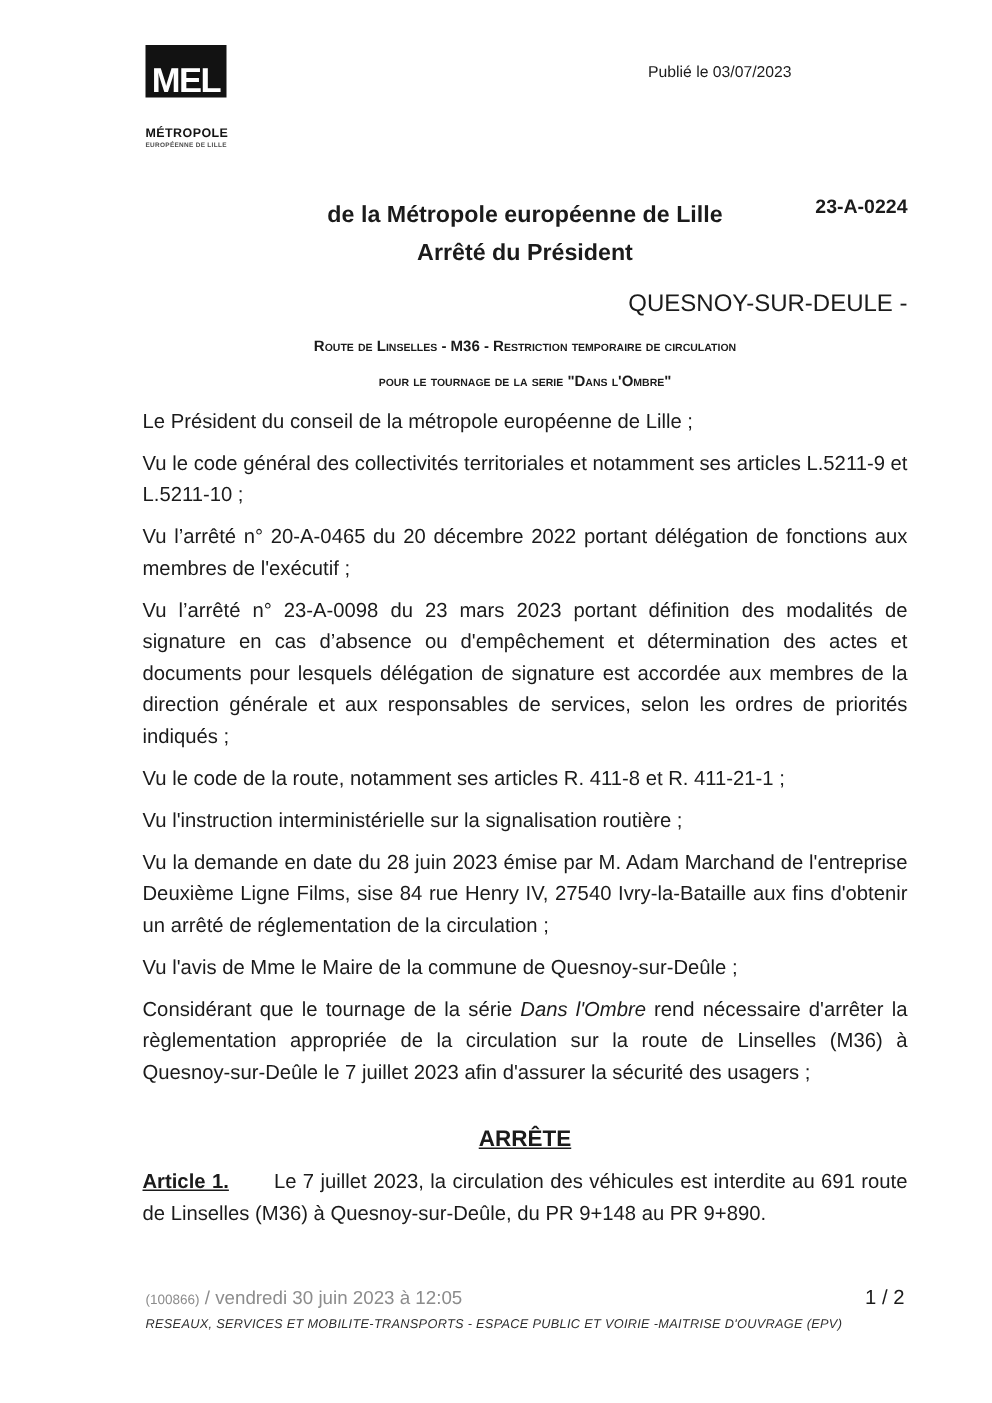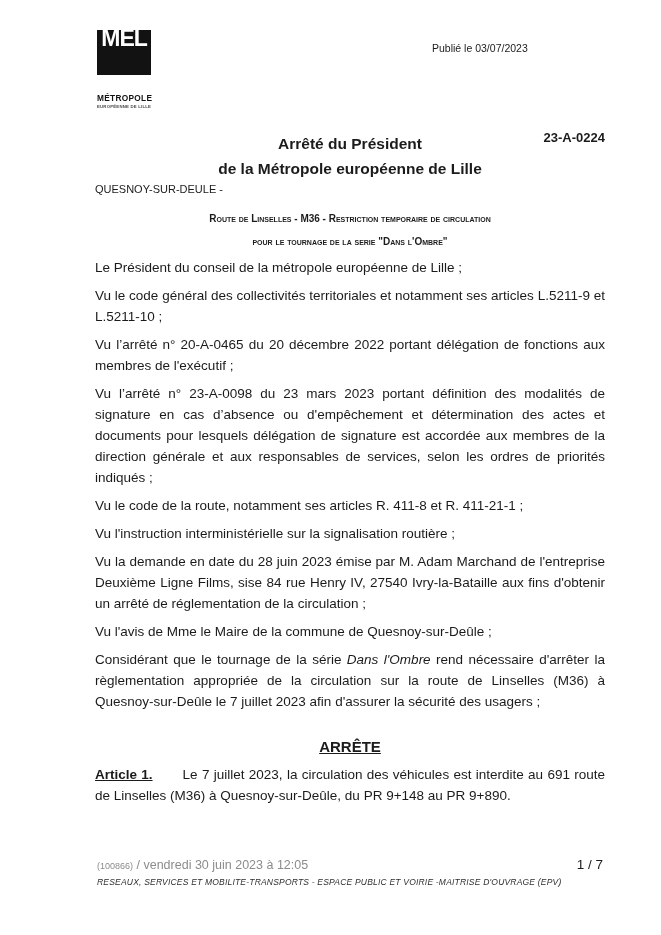--- a/index.html
+++ b/index.html
@@ -7,42 +7,42 @@
     position:relative;
     width:661px; height:935px;
     background:#ffffff;
     font-family:"Liberation Sans","DejaVu Sans",sans-serif;
     color:#1b1b1b;
     overflow:hidden;
   }
   
   .logo { position:absolute; left:97px; top:30px; width:56px; }
   .logo-square {
-    width:54px; height:45px; background:#121212;
-    display:flex; align-items:flex-start; justify-content:center;
+    width:54px; height:35px; background:#121212;
+    display:flex; align-items:flex-end; justify-content:center;
   }
   .logo-acronym {
     color:#ffffff; font-weight:bold; font-size:23px;
     letter-spacing:-1px; line-height:1; margin-top:-3px;
   }
   .logo-name1 {
     font-size:8.3px; font-weight:bold; color:#121212;
     letter-spacing:0.3px; margin-top:18px; white-space:nowrap;
   }
   .logo-name2 {
     font-size:4.3px; font-weight:bold; color:#4a4a4a;
     letter-spacing:0.2px; margin-top:1px; white-space:nowrap;
   }
   
   .published { position:absolute; left:432px; top:42px; font-size:10.5px; }
   .docnum { position:absolute; right:56px; top:130px; font-size:13px; font-weight:bold;text-align:center; }
   
   .content { position:absolute; left:95px; top:131px; width:510px; }
   .title-line { text-align:center; font-weight:bold; font-size:15.5px; line-height:25px; }
-  .commune { text-align:left; font-size:11px; line-height:17px; }
+  .commune { text-align:right; font-size:16px; line-height:17px; margin-top:13px; }
   .subject {
     text-align:center; font-weight:bold; font-size:10px;
     font-variant:small-caps; line-height:23px; margin-top:9px;
   }
   .content p {
     margin:7px 0 0 0; font-size:13.5px; line-height:21px;
     text-align:justify;
   }
   .content p.first { margin-top:4px; }
   .arrete {
@@ -76,22 +76,22 @@
     <div class="logo-name1">MÉTROPOLE</div>
     <div class="logo-name2">EUROPÉENNE DE LILLE</div>
   </div>
 
   <div class="published">Publié le 03/07/2023</div>
 
   <div class="docnum">23-A-0224</div>
 
   <div class="content">
 
+    <div class="title-line">de la Métropole européenne de Lille</div>
     <div class="title-line">Arrêté du Président</div>
-    <div class="title-line">de la Métropole européenne de Lille</div>
 
     <div class="commune">QUESNOY-SUR-DEULE -</div>
 
     <div class="subject">
       <div>Route de Linselles - M36 - Restriction temporaire de circulation</div>
       <div>pour le tournage de la serie "Dans l'Ombre"</div>
     </div>
 
     <p class="first">Le Président du conseil de la métropole européenne de Lille ;</p>
     <p>Vu le code général des collectivités territoriales et notamment ses articles L.5211-9 et L.5211-10 ;</p>
@@ -108,15 +108,15 @@
 
     <p class="article"><span class="article-label">Article 1.</span><span class="tab"></span><span>Le 7 juillet 2023, la circulation des véhicules est interdite au 691 route de Linselles (M36) à Quesnoy-sur-Deûle, du PR 9+148 au PR 9+890.</span></p>
 
   </div>
 
   <div class="footer">
     <div class="footer-line1"><span class="footer-ref">(100866)</span> <span>/ vendredi 30 juin 2023 à 12:05</span></div>
     <div class="footer-line2">RESEAUX, SERVICES ET MOBILITE-TRANSPORTS - ESPACE PUBLIC ET VOIRIE -MAITRISE D'OUVRAGE (EPV)</div>
   </div>
 
-  <div class="pagenum">1 / 7</div>
+  <div class="pagenum">1 / 2</div>
 
 </div>
 
 </body></html>

